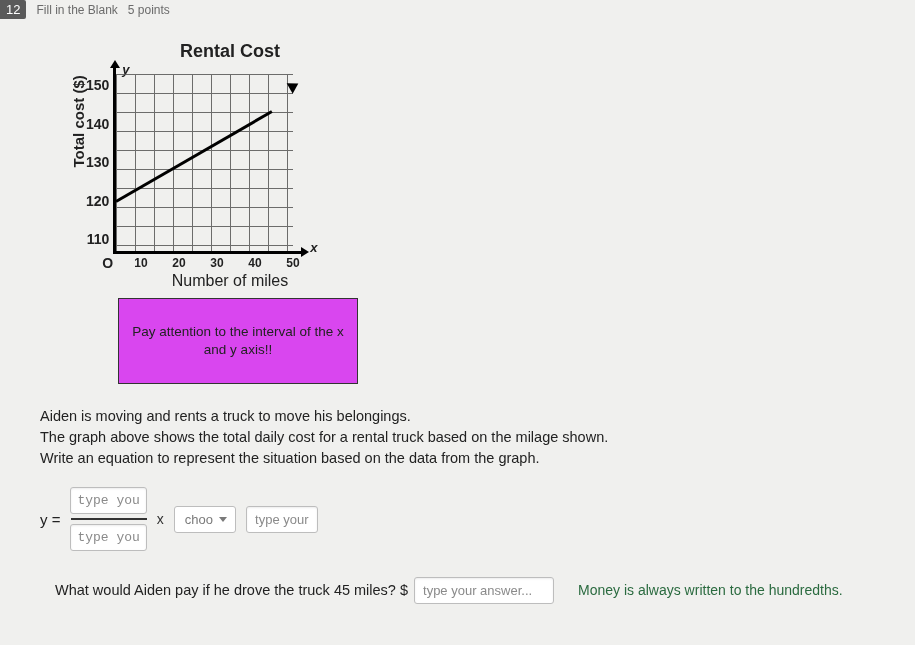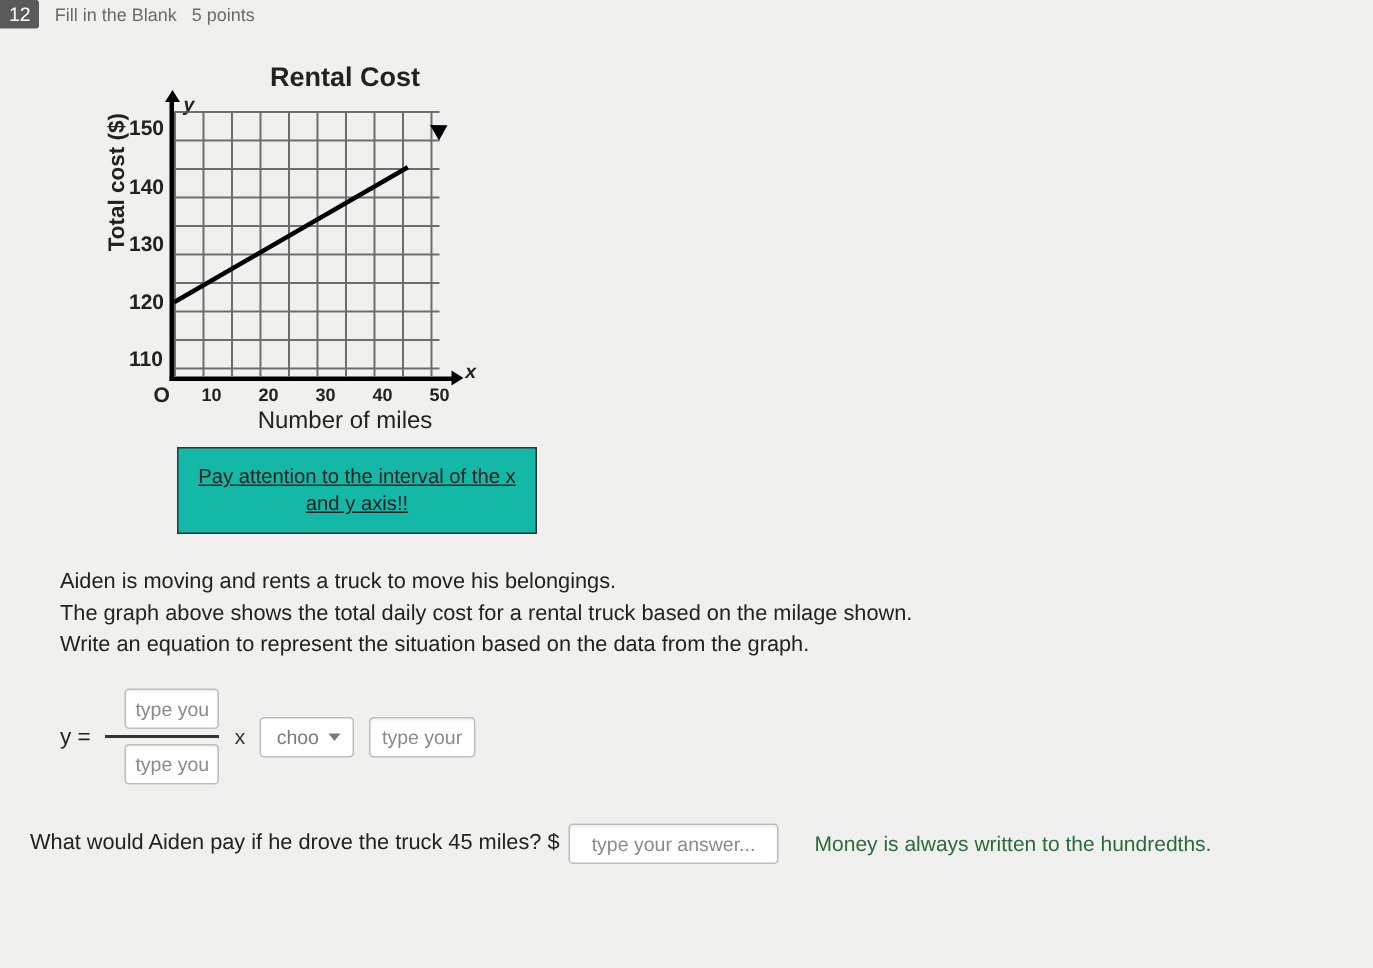--- a/index.html
+++ b/index.html
@@ -46,21 +46,21 @@
     font-weight: bold;
     font-size: 15px;
     white-space: nowrap;
     width: 16px;
     text-align: center;
   }
   .yticks {
     display: flex;
     flex-direction: column;
     justify-content: space-between;
-    align-items: flex-start;
+    align-items: flex-end;
     height: 170px;
     padding-right: 4px;
     font-weight: bold;
     font-size: 14px;
     margin-top: 6px;
   }
   .plot {
     position: relative;
     width: 190px;
     height: 190px;
@@ -123,46 +123,46 @@
     font-weight: normal;
     font-size: 16px;
     text-align: center;
     margin-left: 40px;
     margin-top: 2px;
   }
   .notice {
     border: 1.5px solid #333;
     width: 240px;
     margin: 8px 0 0 48px;
-    padding: 10px 8px;
+    padding: 24px 8px;
     text-align: center;
     font-size: 13.5px;
     line-height: 1.35;
-    background: #14b8a6;
-    text-decoration: underline;
+    background: #d946ef;
   }
 
   .body-text {
     margin: 22px 0 0 40px;
     font-size: 14.5px;
     line-height: 1.45;
   }
 
   .eq-row {
     display: flex;
     align-items: center;
     gap: 10px;
     margin: 18px 0 0 40px;
     font-size: 15px;
   }
   .frac {
     display: flex;
     flex-direction: column;
-    align-items: flex-end;
+    align-items: center;
     gap: 4px;
+    font-family: Liberation Mono, monospace;
   }
   .frac .bar { width: 76px; height: 1.5px; background: #333; }
   .ph {
     border: 1px solid #bdbdbd;
     border-radius: 3px;
     background: #fff;
     color: #8a8a8a;
     font-size: 13px;
     padding: 5px 8px;
     min-width: 64px;
@@ -182,27 +182,26 @@
   }
   .chev {
     width: 0; height: 0;
     border-left: 4px solid transparent;
     border-right: 4px solid transparent;
     border-top: 5px solid #7a7a7a;
   }
   .times { font-size: 14px; color: #333; }
 
   .q2 {
-    margin: 26px 0 0 20px;
+    margin: 26px 0 0 55px;
     font-size: 14.5px;
     display: flex;
     align-items: center;
     gap: 6px;
     flex-wrap: wrap;
-    text-align: center;
   }
   .hint {
     margin-left: 18px;
     color: #2a6a3f;
     font-size: 14px;
   }
 </style>
 </head>
 <body>
 

